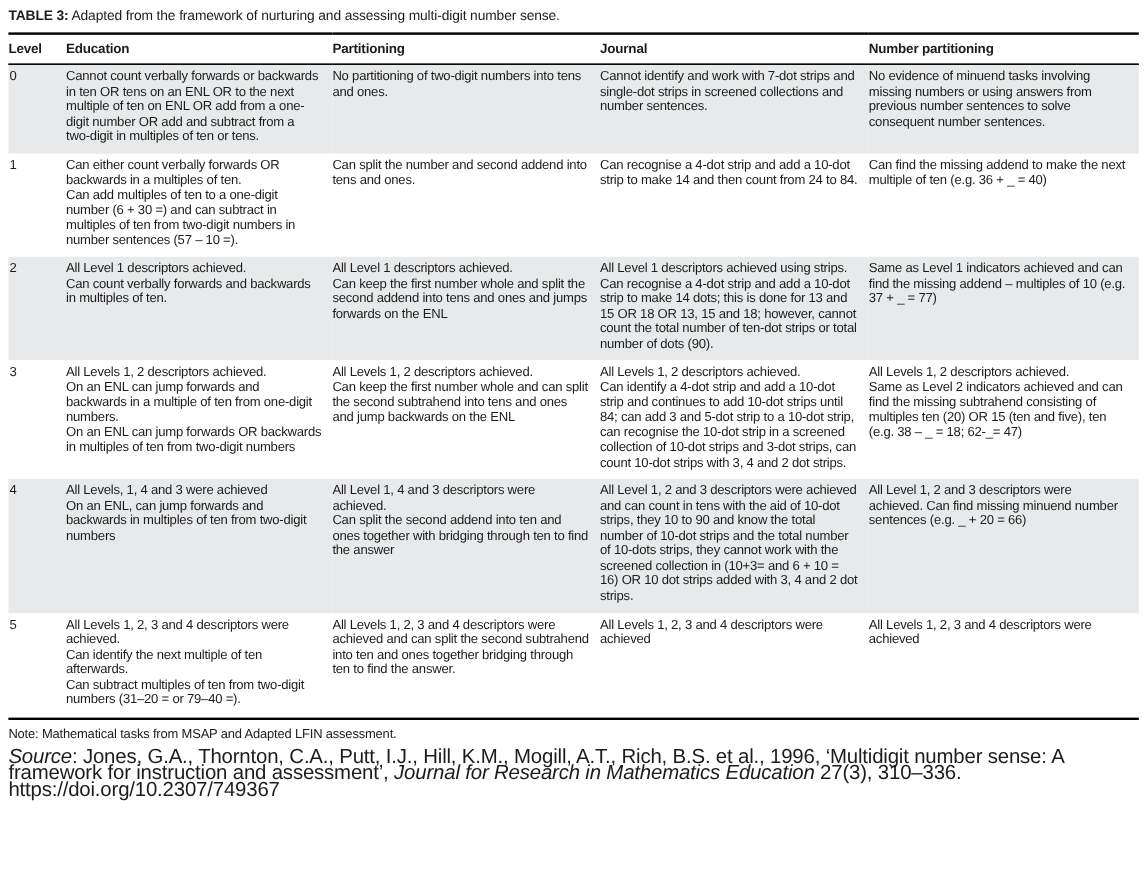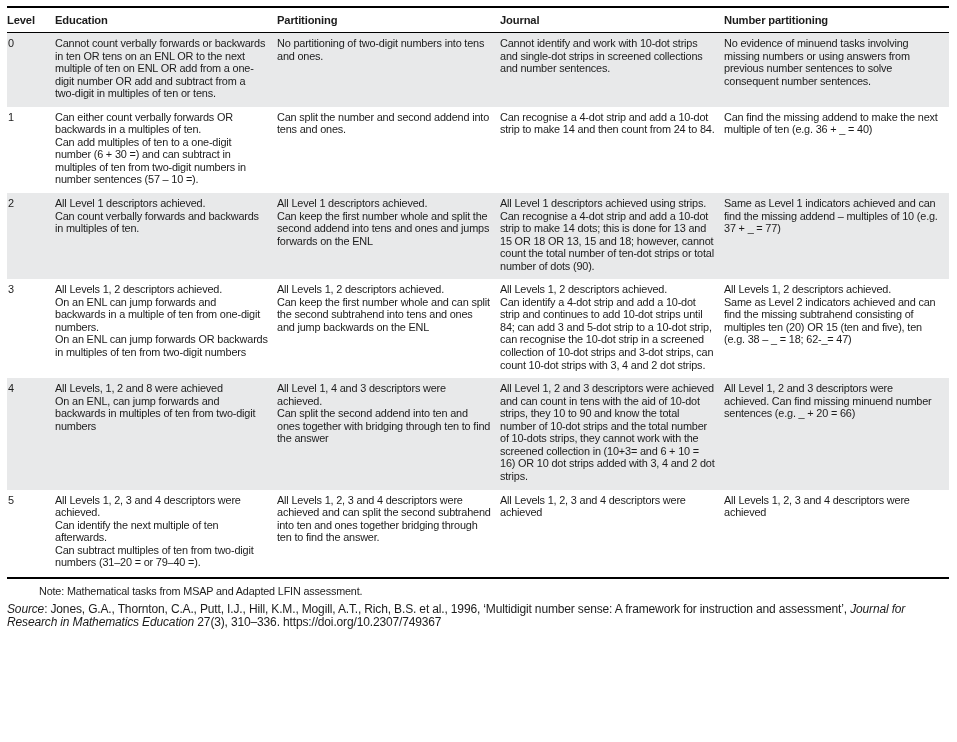--- a/index.html
+++ b/index.html
@@ -52,34 +52,34 @@
   tbody td.level-cell { padding-left: 1px; }
   tr.shaded { background: #e8e9ea; }
   .footer-rule {
     border-top: 2px solid #000;
     margin-top: 1px;
   }
   .note {
     font-size: 10.8px;
     letter-spacing: -0.15px;
     padding: 6px 0 2px 0;
-    margin-left: 32px;
   }
   .source {
-    font-size: 12px;
+    font-size: 17px;
     letter-spacing: -0.15px;
     line-height: 13.5px;
     padding-top: 4px;
   }
 </style>
 </head>
 <body>
 
 <div class="page">
 
+  <div class="table-title"><span class="bold">TABLE 3:</span><span> Adapted from the framework of nurturing and assessing multi-digit number sense.</span></div>
 
   <table class="framework">
     <colgroup>
       <col class="c-level">
         <col class="c-counting">
         <col class="c-partitioning">
         <col class="c-grouping">
         <col class="c-numrel">
     </colgroup>
     <thead>
@@ -89,21 +89,21 @@
         <th>Partitioning</th>
         <th>Journal</th>
         <th>Number partitioning</th>
       </tr>
     </thead>
     <tbody>
       <tr class="shaded">
         <td class="level-cell">0</td>
         <td>Cannot count verbally forwards or backwards in ten OR tens on an ENL OR to the next multiple of ten on ENL OR add from a one-digit number OR add and subtract from a two-digit in multiples of ten or tens.</td>
         <td>No partitioning of two-digit numbers into tens and ones.</td>
-        <td>Cannot identify and work with 10-dot strips and single-dot strips in screened collections and number sentences.</td>
+        <td>Cannot identify and work with 7-dot strips and single-dot strips in screened collections and number sentences.</td>
         <td>No evidence of minuend tasks involving missing numbers or using answers from previous number sentences to solve consequent number sentences.</td>
       </tr>
       <tr>
         <td class="level-cell">1</td>
         <td>Can either count verbally forwards OR backwards in a multiples of ten.
 Can add multiples of ten to a one-digit number (6 + 30 =) and can subtract in multiples of ten from two-digit numbers in number sentences (57 – 10 =).</td>
         <td>Can split the number and second addend into tens and ones.</td>
         <td>Can recognise a 4-dot strip and add a 10-dot strip to make 14 and then count from 24 to 84.</td>
         <td>Can find the missing addend to make the next multiple of ten (e.g. 36 + _ = 40)</td>
       </tr>
@@ -124,21 +124,21 @@
 On an ENL can jump forwards OR backwards in multiples of ten from two-digit numbers</td>
         <td>All Levels 1, 2 descriptors achieved.
 Can keep the first number whole and can split the second subtrahend into tens and ones and jump backwards on the ENL</td>
         <td>All Levels 1, 2 descriptors achieved.
 Can identify a 4-dot strip and add a 10-dot strip and continues to add 10-dot strips until 84; can add 3 and 5-dot strip to a 10-dot strip, can recognise the 10-dot strip in a screened collection of 10-dot strips and 3-dot strips, can count 10-dot strips with 3, 4 and 2 dot strips.</td>
         <td>All Levels 1, 2 descriptors achieved.
 Same as Level 2 indicators achieved and can find the missing subtrahend consisting of multiples ten (20) OR 15 (ten and five), ten (e.g. 38 – _ = 18; 62-_= 47)</td>
       </tr>
       <tr class="shaded">
         <td class="level-cell">4</td>
-        <td>All Levels, 1, 2 and 8 were achieved
+        <td>All Levels, 1, 4 and 3 were achieved
 On an ENL, can jump forwards and backwards in multiples of ten from two-digit numbers</td>
         <td>All Level 1, 4 and 3 descriptors were achieved.
 Can split the second addend into ten and ones together with bridging through ten to find the answer</td>
         <td>All Level 1, 2 and 3 descriptors were achieved and can count in tens with the aid of 10-dot strips, they 10 to 90 and know the total number of 10-dot strips and the total number of 10-dots strips, they cannot work with the screened collection in (10+3= and 6 + 10 = 16) OR 10 dot strips added with 3, 4 and 2 dot strips.</td>
         <td>All Level 1, 2 and 3 descriptors were achieved. Can find missing minuend number sentences (e.g. _ + 20 = 66)</td>
       </tr>
       <tr>
         <td class="level-cell">5</td>
         <td>All Levels 1, 2, 3 and 4 descriptors were achieved.
 Can identify the next multiple of ten afterwards.

